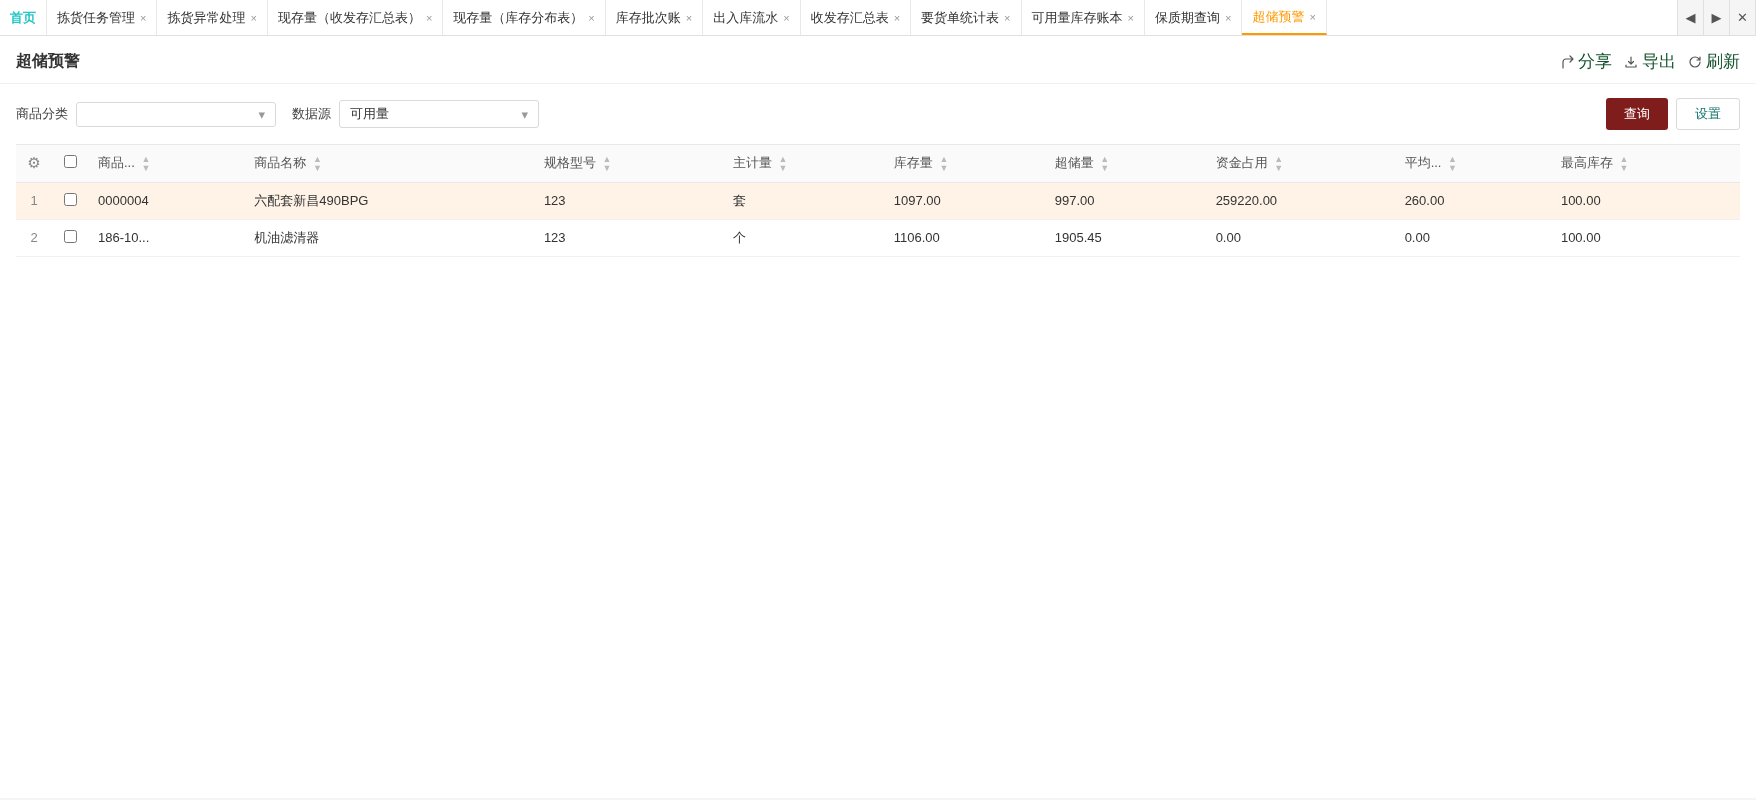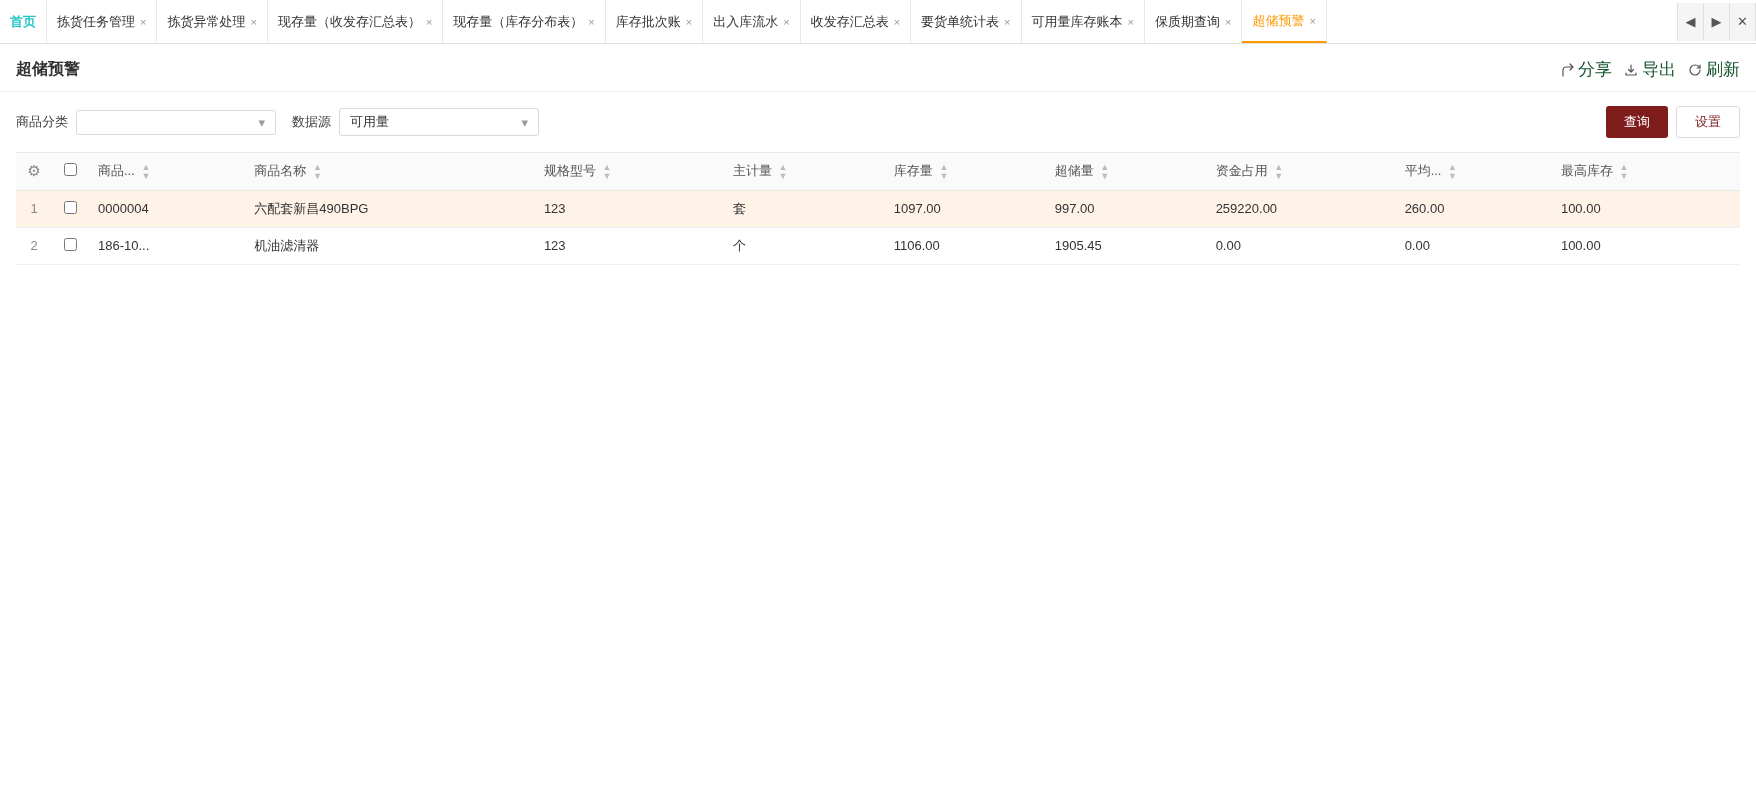--- a/index.html
+++ b/index.html
@@ -4,21 +4,21 @@
   <style>
     * { box-sizing: border-box; margin: 0; padding: 0; }
     body { font-family: 'Microsoft YaHei', Arial, sans-serif; font-size: 13px; background: #f5f5f5; color: #333; }
 
     
     .topbar {
       display: flex;
       align-items: center;
       background: #fff;
       border-bottom: 1px solid #e0e0e0;
-      height: 44px;
+      height: 36px;
       overflow: hidden;
       position: relative;
     }
     .topbar-item {
       display: flex;
       align-items: center;
       padding: 0 10px;
       height: 100%;
       white-space: nowrap;
       cursor: pointer;
@@ -134,21 +134,21 @@
       background: #7f1d1d;
       color: #fff;
       border: none;
       border-radius: 3px;
       padding: 6px 18px;
       font-size: 13px;
       cursor: pointer;
     }
     .btn-settings {
       background: #fff;
-      color: #7f1d1d;
+      color: #0f766e;
       border: 1px solid #d9d9d9;
       border-radius: 3px;
       padding: 6px 18px;
       font-size: 13px;
       cursor: pointer;
     }
 
     
     .table-wrapper {
       padding: 0 16px;

